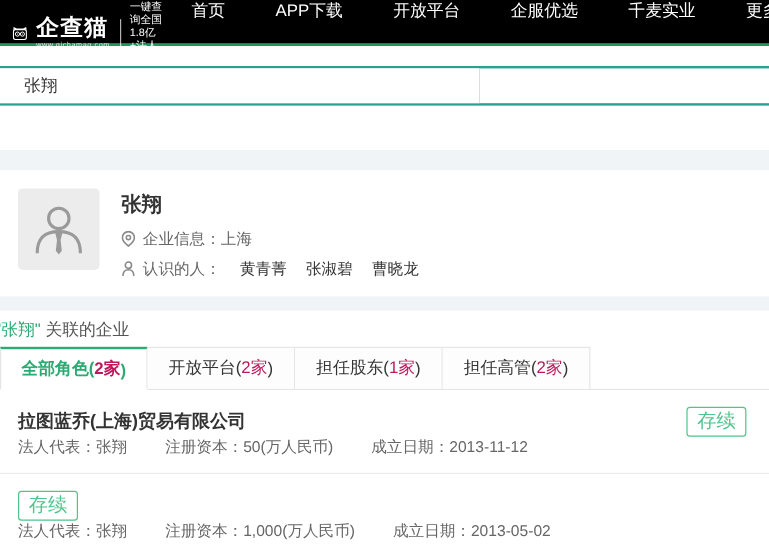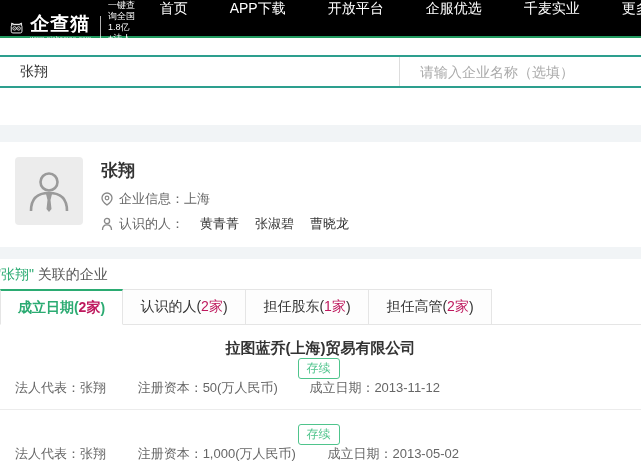--- a/index.html
+++ b/index.html
@@ -57,23 +57,23 @@
     font-size:14px; color:#333; background:#fdfdfd; cursor:pointer;
     border-top:1px solid #e5e5e5; border-right:1px solid #e5e5e5; }
   .tab:first-child { border-left:1px solid #e5e5e5; }
   .tab.active { background:#fff; color:#2bab72; font-weight:bold;
     border-top:2px solid #2bab72; margin-bottom:-1px; border-bottom:1px solid #fff; }
   .tab .count { color:#be185d; }
 
   
   .company-row { background:#fff; padding:14px 15px 12px 15px; }
   .company-row.bordered { border-bottom:1px solid #ececec; }
-  .company-head { display:flex; align-items:center; justify-content:space-between;flex-direction:column; }
+  .company-head { display:flex; align-items:center; justify-content:space-between; }
   .company-name { font-size:15px; font-weight:bold; color:#333; cursor:pointer; }
-  .status-badge { font-size:12px; color:#4fc48c; border:1px solid #4fc48c;
+  .status-badge { font-size:16px; color:#4fc48c; border:1px solid #4fc48c;
     border-radius:3px; padding:1px 8px; margin-right:4px; }
   .company-details { font-size:13px; color:#666; }
   .company-details .group { margin-right:28px; }
 </style>
 </head>
 <body>
 
 <div class="header">
   <div class="logo">
     <svg class="logo-cat" viewBox="0 0 32 30">
@@ -103,23 +103,20 @@
     <span class="nav-item">千麦实业</span>
     <span class="nav-item"><span>更多</span><span class="caret"></span></span>
   </div>
 </div>
 
 <div class="search-section">
   <div class="search-box">
     <div class="search-cell first">
       <input class="search-input" type="text" value="张翔" style="">
     </div>
-    <div class="search-cell second">
-      <input class="search-input" type="text" placeholder="请输入企业名称（选填）" style="">
-    </div>
   </div>
 </div>
 
 <div class="gray-band band-a"></div>
 
 <div class="profile">
   <div class="avatar">
     <svg width="48" height="48" viewBox="0 0 48 48">
       <circle cx="24" cy="15" r="8.5" fill="none" stroke="#9a9a9a" stroke-width="2.6"></circle>
       <path d="M6 44 C6 30 14 26 24 26 C34 26 42 30 42 44" fill="none" stroke="#9a9a9a" stroke-width="2.6"></path>
@@ -154,26 +151,26 @@
 </div>
 
 <div class="gray-band band-b"></div>
 
 <div class="related-title">
   <span class="related-keyword">"张翔"</span><span> 关联的企业</span>
 </div>
 
 <div class="tabs">
   <div class="tab active">
-    <span>成立日期(</span>
+    <span>全部角色(</span>
       <span class="count">2家</span>
       <span>)</span>
   </div>
   <div class="tab">
-    <span>认识的人(</span>
+    <span>开放平台(</span>
       <span class="count">2家</span>
       <span>)</span>
   </div>
   <div class="tab">
     <span>担任股东(</span>
       <span class="count">1家</span>
       <span>)</span>
   </div>
   <div class="tab">
     <span>担任高管(</span>

